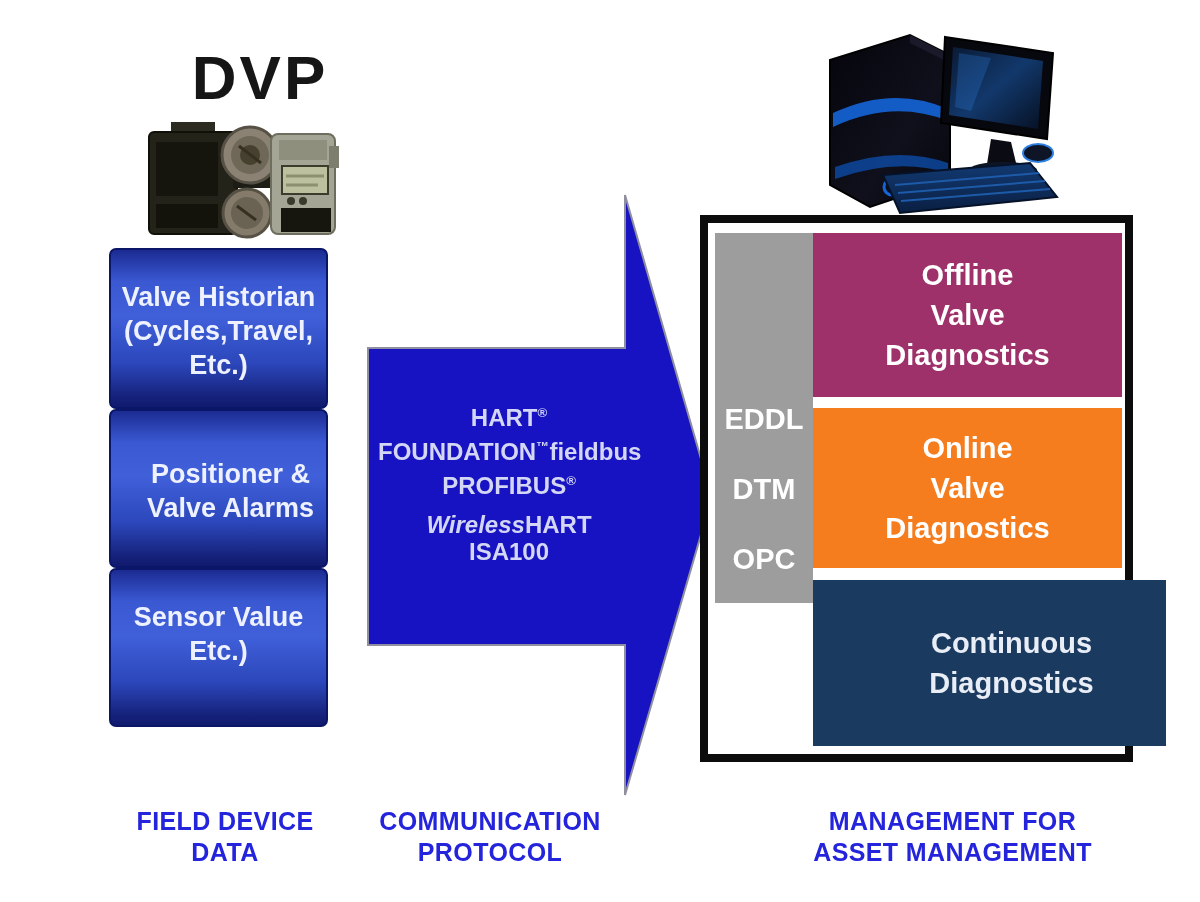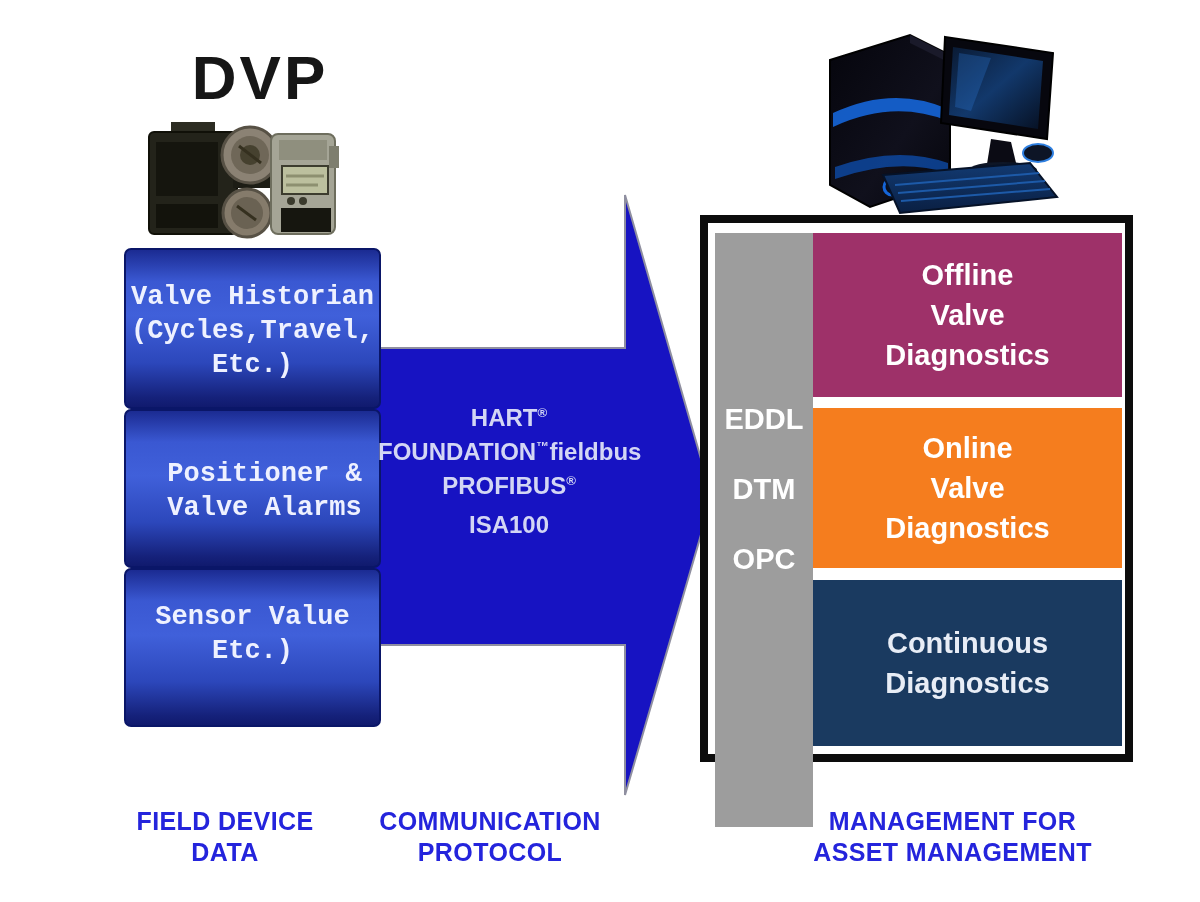--- a/index.html
+++ b/index.html
@@ -7,58 +7,57 @@
     position:relative;width:1200px;height:902px;background:#ffffff;
     font-family:"Liberation Sans",sans-serif;overflow:hidden;
   }
   
   .dvp-title{
     position:absolute;left:160px;top:42px;width:200px;
     font-size:62px;font-weight:600;letter-spacing:3px;color:#161616;text-align:center;
   }
   
   .fd-box{
-    position:absolute;left:124px;width:257px;box-sizing:border-box;
+    position:absolute;left:109px;width:219px;box-sizing:border-box;
     border:2px solid #0a1668;border-radius:7px;
     background:linear-gradient(180deg,#1b2b92 0%,#3a58d2 20%,#4060da 42%,#2c47bb 72%,#15217a 94%,#101a6e 100%);
     color:#eef1ff;text-align:center;font-weight:bold;font-size:27px;line-height:34px;
     z-index:2;
-    font-family:Liberation Mono, monospace;
   }
   .fd-box .ln{display:block;}
   
   .arrow-svg{position:absolute;left:366px;top:193px;z-index:1;}
   .arrow-text{
     position:absolute;left:378px;width:262px;text-align:center;z-index:2;
     color:#d3d6f4;font-weight:bold;
   }
   .arrow-text.block1{top:398px;font-size:24px;line-height:29px;}
   .arrow-text.block2{top:511px;font-size:24px;line-height:27px;}
   .arrow-text sup{font-size:0.55em;}
   .it{font-style:italic;}
   
   .asset-panel{
     position:absolute;left:700px;top:215px;width:433px;height:547px;box-sizing:border-box;
     background:#ffffff;border:8px solid #0c0c0c;z-index:2;
   }
   .mw-column{
-    position:absolute;left:7px;top:10px;width:98px;height:594px;background:#9d9d9d;
+    position:absolute;left:7px;top:10px;width:98px;height:370px;background:#9d9d9d;
   }
   .mw-label{
     position:absolute;left:0;width:100%;text-align:center;
     color:#ffffff;font-weight:bold;font-size:29px;
   }
   .ap-box{
     position:absolute;left:105px;width:309px;display:flex;flex-direction:column;
     justify-content:center;align-items:center;text-align:center;
     color:#ffffff;font-weight:bold;font-size:29px;line-height:40px;
   }
   .ap-purple{top:10px;height:164px;background:#9e3169;}
   .ap-orange{top:185px;height:160px;background:#f57d1e;}
-  .ap-navy{top:357px;height:166px;background:#1a3a60;color:#e8edf6;}
+  .ap-navy{top:357px;height:166px;background:#1a3a60;color:#e8edf6;padding-left:44px;}
   
   .caption{
     position:absolute;top:806px;text-align:center;
     color:#2424dc;font-weight:bold;font-size:25px;line-height:31px;letter-spacing:0.4px;
   }
   .caption.c-left{left:70px;width:310px;}
   .caption.c-mid{left:330px;width:320px;}
   .caption.c-right{left:755px;width:395px;}
   
   .device-svg{position:absolute;left:143px;top:110px;z-index:3;}
@@ -111,20 +110,21 @@
 
   <svg class="arrow-svg" width="348" height="606" viewBox="0 0 348 606">
     <polygon points="2,155 259,155 259,2 346,304 259,602 259,452 2,452" fill="#1713c2" stroke="#8f8fa0" stroke-width="2"></polygon>
   </svg>
   <div class="arrow-text block1">
     <span class="ln" style="display:block;"><span>HART</span><sup>®</sup></span>
     <span class="ln" style="display:block;"><span>FOUNDATION</span><sup>™</sup><span>fieldbus</span></span>
     <span class="ln" style="display:block;"><span>PROFIBUS</span><sup>®</sup></span>
   </div>
   <div class="arrow-text block2">
+    <span class="ln" style="display:block;"><span class="it">Wireless</span><span>HART</span></span>
     <span class="ln" style="display:block;">ISA100</span>
   </div>
 
   <div class="asset-panel">
     <div class="mw-column">
       <div class="mw-label" style="top:170px;">EDDL</div>
       <div class="mw-label" style="top:240px;">DTM</div>
       <div class="mw-label" style="top:310px;">OPC</div>
     </div>
     <div class="ap-box ap-purple">

